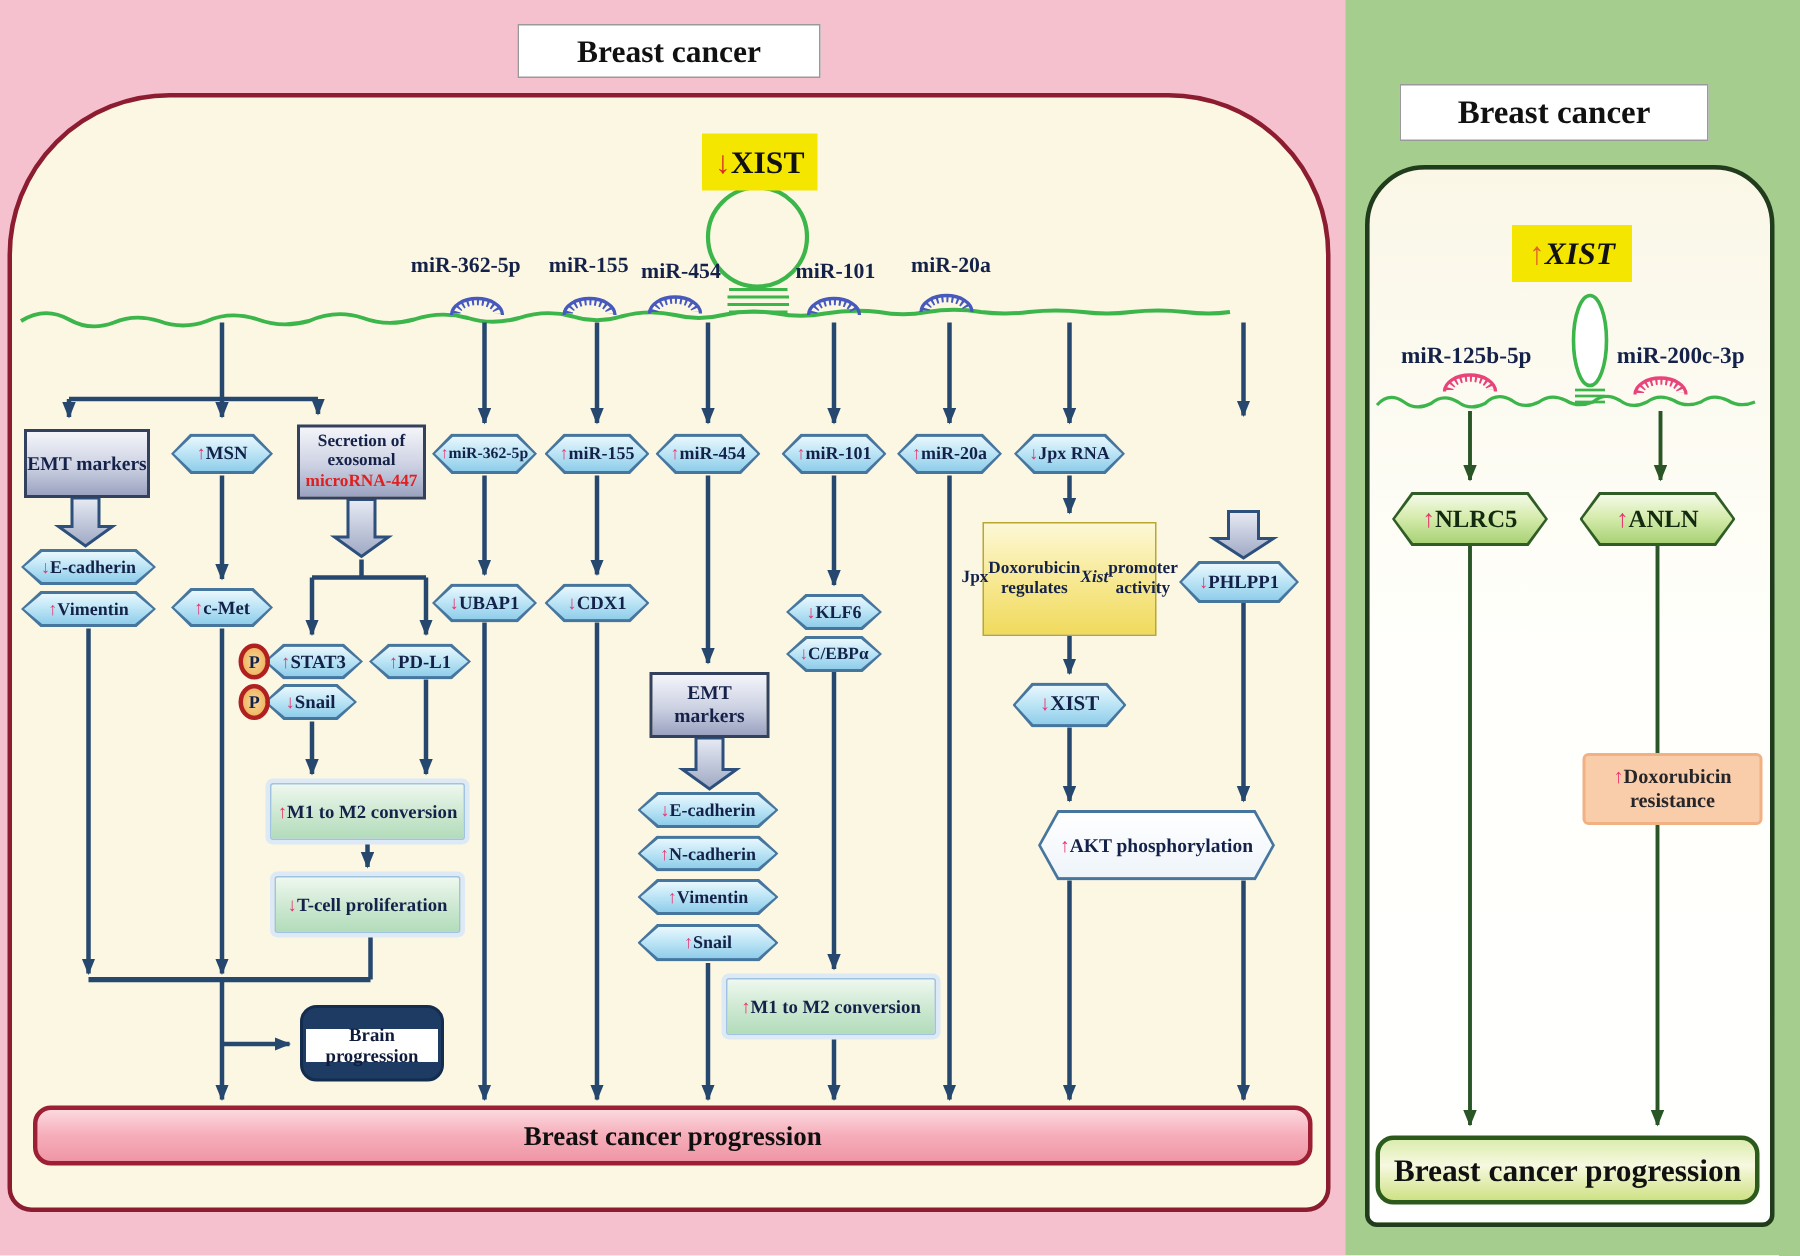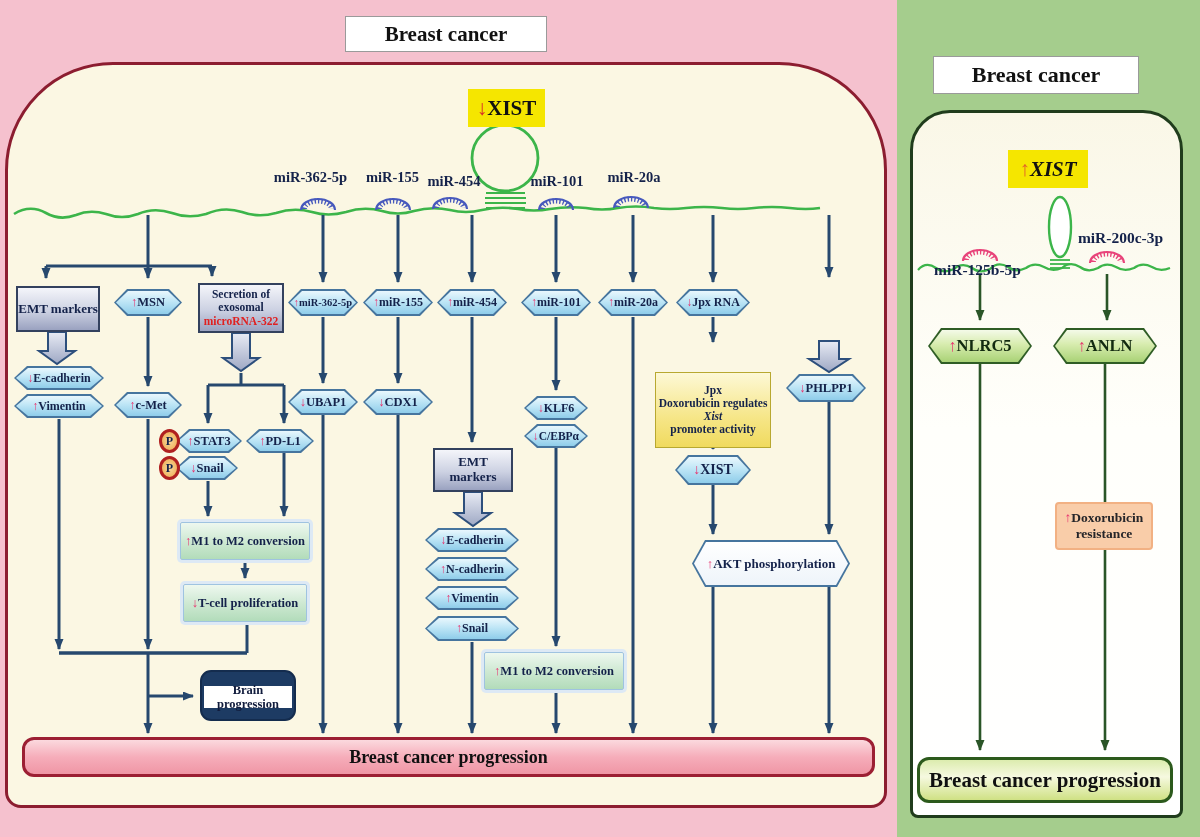--- a/index.html
+++ b/index.html
@@ -214,21 +214,21 @@
     <div class="bd"></div>
       <div class="hx" style="font-size:12.5px;">
         <span class="up">↑</span>
         <span>MSN</span>
       </div>
   </div>
 
   <div class="abs graybox node" style="left:198px;top:283px;width:86px;height:50px;font-size:11.5px;flex-direction:column;align-items:center;">
     <span>Secretion of</span>
     <span>exosomal</span>
-    <span class="redtxt">microRNA-322</span>
+    <span class="redtxt">microRNA-447</span>
   </div>
 
   <div class="hex" style="left:288px;top:289px;width:70px;height:27px;">
     <div class="bd"></div>
       <div class="hx" style="font-size:10.5px;">
         <span class="up">↑</span>
         <span>miR-362-5p</span>
       </div>
   </div>
   <div class="hex" style="left:363px;top:289px;width:70px;height:27px;">
@@ -367,21 +367,21 @@
       </div>
   </div>
   <div class="hex" style="left:425px;top:616px;width:94px;height:25px;">
     <div class="bd"></div>
       <div class="hx" style="font-size:12px;">
         <span class="up">↑</span>
         <span>Snail</span>
       </div>
   </div>
 
-  <div class="abs yellowbox node" style="left:655px;top:348px;width:116px;height:76px;font-size:11.5px;flex-direction:column;margin-top:24px;">
+  <div class="abs yellowbox node" style="left:655px;top:348px;width:116px;height:76px;font-size:11.5px;flex-direction:row;">
     <span>Jpx</span>
     <span>Doxorubicin regulates</span>
     <span style="font-style:italic;">Xist</span>
     <span>promoter activity</span>
   </div>
   <div class="hex" style="left:675px;top:455px;width:76px;height:30px;">
     <div class="bd"></div>
       <div class="hx" style="font-size:14px;">
         <span class="dn">↓</span>
         <span>XIST</span>
@@ -427,39 +427,39 @@
 
   <div class="abs titlebox" style="left:933px;top:56px;width:204px;height:36px;font-size:22px;">
       <span>Breast cancer</span>
     </div>
 
   <div class="abs badge" style="left:1008px;top:150px;width:80px;height:38px;font-size:21px;font-style:italic;">
     <span class="orange-up">↑</span>
       <span>XIST</span>
   </div>
 
-  <div class="abs node" style="left:925px;top:228px;width:105px;height:20px;font-size:15.5px;margin-top:32px;">miR-125b-5p</div>
+  <div class="abs node" style="left:925px;top:228px;width:105px;height:20px;font-size:15.5px;">miR-125b-5p</div>
   <div class="abs node" style="left:1068px;top:228px;width:105px;height:20px;font-size:15.5px;">miR-200c-3p</div>
 
   <div class="hex green" style="left:928px;top:328px;width:104px;height:36px;">
     <div class="bd"></div>
       <div class="hx" style="font-size:16.5px;">
         <span class="up">↑</span>
         <span>NLRC5</span>
       </div>
   </div>
   <div class="hex green" style="left:1053px;top:328px;width:104px;height:36px;">
     <div class="bd"></div>
       <div class="hx" style="font-size:16.5px;">
         <span class="up">↑</span>
         <span>ANLN</span>
       </div>
   </div>
 
-  <div class="abs doxbox node" style="left:1055px;top:502px;width:98px;height:48px;font-size:13.5px;flex-direction:column;color:#26262a;">
+  <div class="abs doxbox node" style="left:1055px;top:502px;width:120px;height:48px;font-size:13.5px;flex-direction:column;color:#26262a;">
     <span><span class="up">↑</span><span>Doxorubicin</span></span>
     <span>resistance</span>
   </div>
 
   <div class="abs greenbar node" style="left:917px;top:757px;width:256px;height:46px;font-size:21px;color:#101010;">
       <span>Breast cancer progression</span>
     </div>
 
 </div>
 

